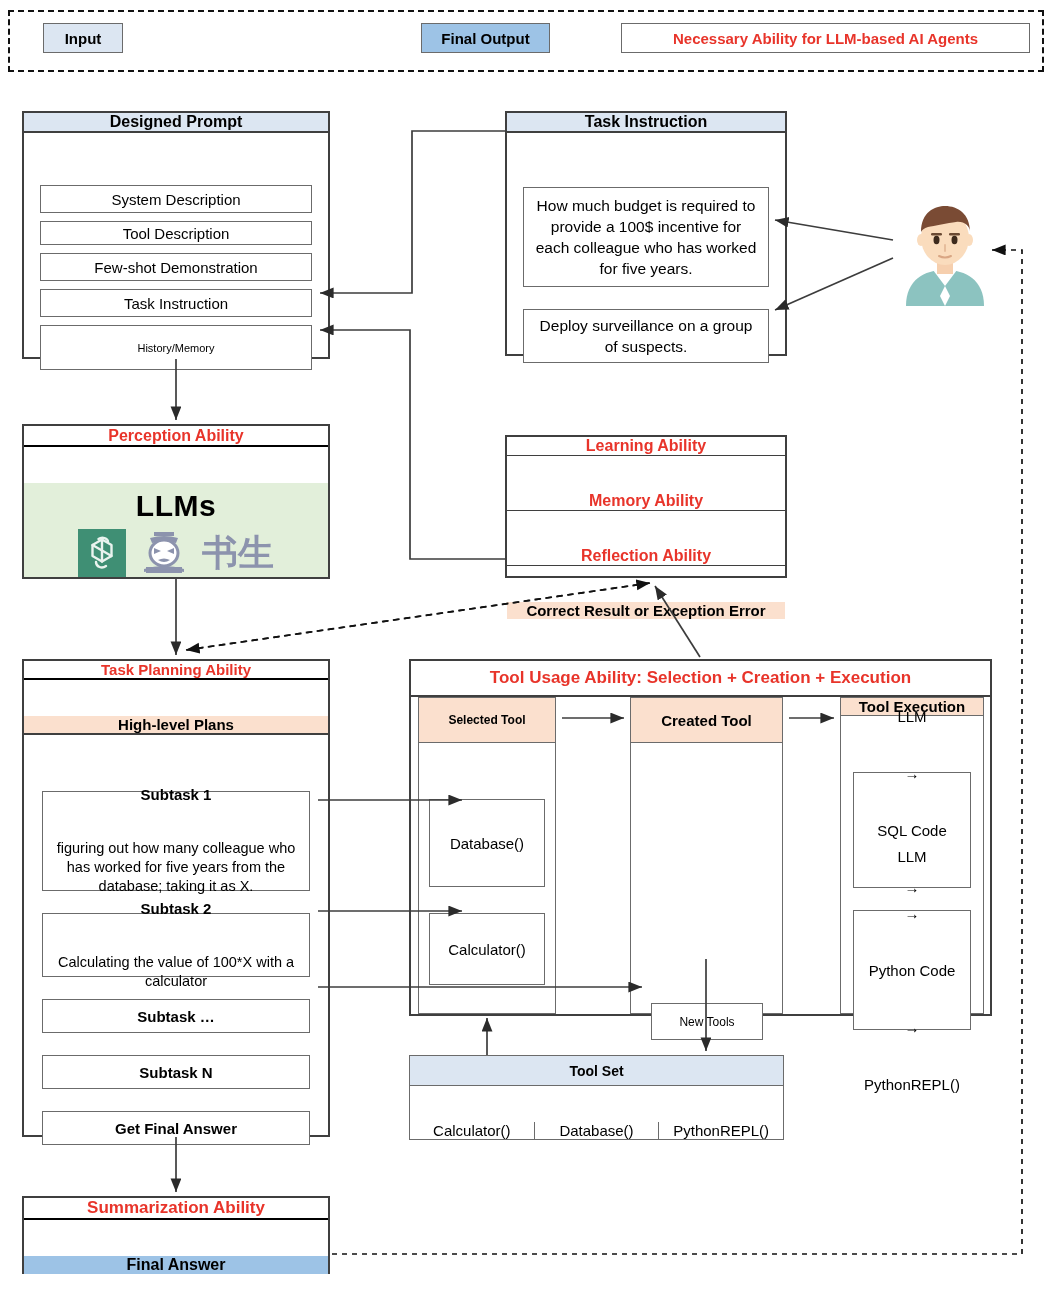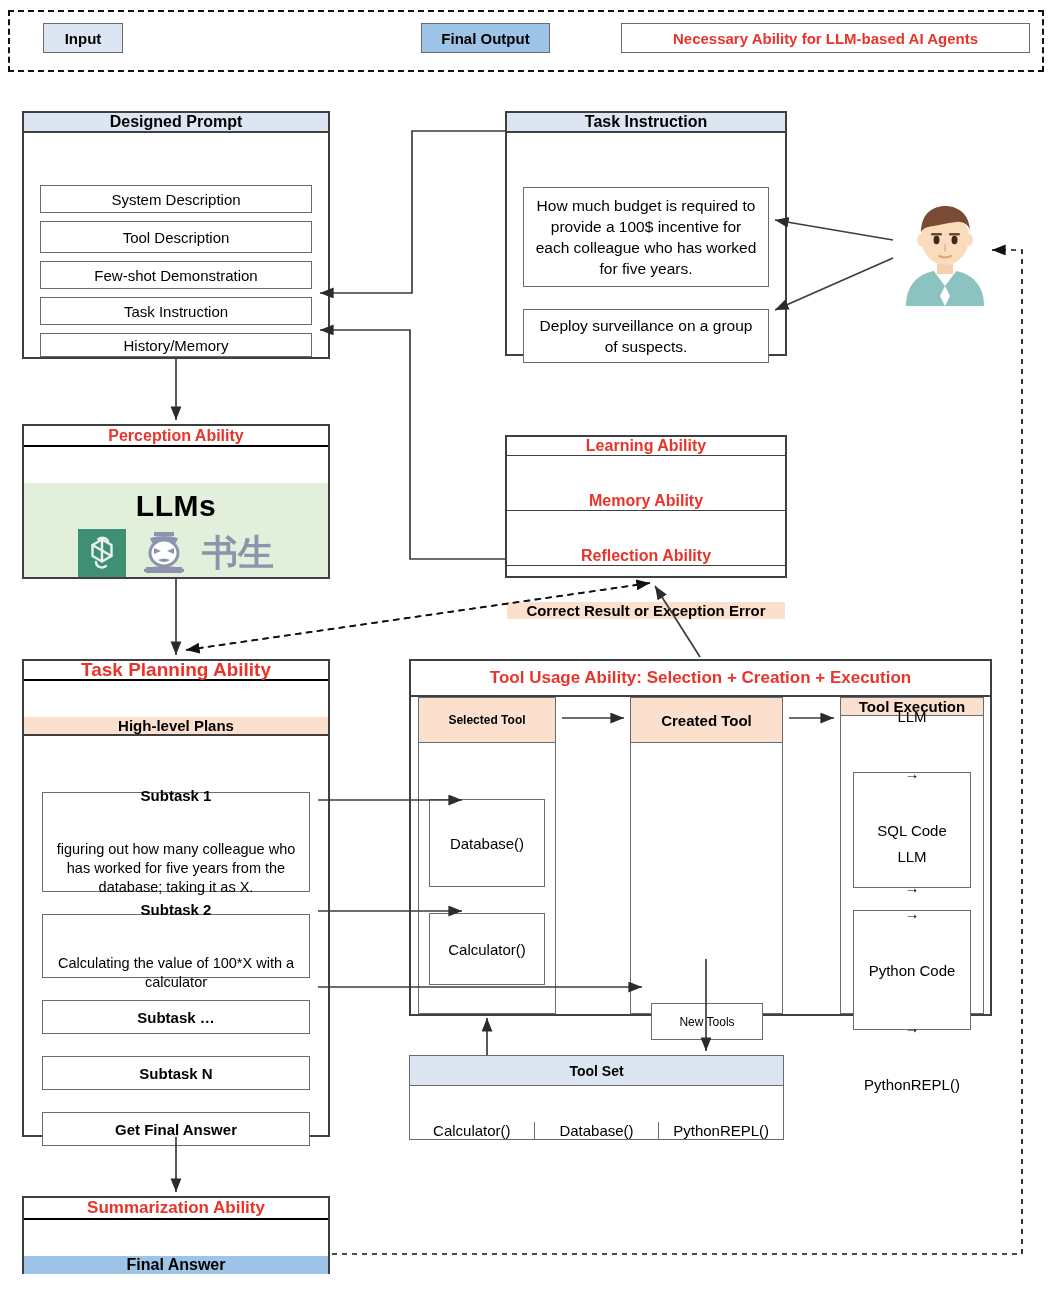--- a/index.html
+++ b/index.html
@@ -59,30 +59,30 @@
   </div>
 
   <div class="abs panel col" style="left:22px;top:111px;width:308px;height:248px;">
     <div class="hdr hdr-blue" style="height:44px;font-size:16px;">
       <span>Designed Prompt</span>
     </div>
     <div style="flex:1;padding:8px 16px;box-sizing:border-box;display:flex;flex-direction:column;justify-content:space-between;">
       <div class="item round" style="height:28px;font-size:15px;">
         <span>System Description</span>
       </div>
-      <div class="item round" style="height:32px;font-size:15px;">
+      <div class="item round" style="height:24px;font-size:15px;">
         <span>Tool Description</span>
       </div>
       <div class="item round" style="height:28px;font-size:15px;">
         <span>Few-shot Demonstration</span>
       </div>
       <div class="item round" style="height:28px;font-size:15px;">
         <span>Task Instruction</span>
       </div>
-      <div class="item round" style="height:24px;font-size:15px;">
+      <div class="item round" style="height:45px;font-size:11px;">
         <span>History/Memory</span>
       </div>
     </div>
   </div>
 
   <div class="abs panel col" style="left:505px;top:111px;width:282px;height:245px;">
     <div class="hdr hdr-blue" style="height:44px;font-size:16px;">
       <span>Task Instruction</span>
     </div>
     <div style="flex:1;padding:10px 16px;box-sizing:border-box;display:flex;flex-direction:column;gap:14px;">
@@ -174,21 +174,21 @@
     </div>
     <div class="center red" style="height:33px;font-weight:bold;font-size:16px;border-bottom:1.5px solid #3f3f3f;">
       <span>Reflection Ability</span>
     </div>
     <div class="center" style="flex:1;background:#fbe0ce;font-weight:bold;font-size:15px;">
       <span>Correct Result or Exception Error</span>
     </div>
   </div>
 
   <div class="abs panel col" style="left:22px;top:659px;width:308px;height:478px;">
-    <div class="hdr hdr-white red" style="height:20px;font-size:19px;">
+    <div class="hdr hdr-white red" style="height:20px;font-size:15px;">
       <span>Task Planning Ability</span>
     </div>
     <div class="center" style="height:34px;background:#fbe0ce;font-weight:bold;font-size:15px;border-bottom:2px solid #3f3f3f;">
       <span>High-level Plans</span>
     </div>
     <div style="flex:1;padding:12px 18px 10px 18px;box-sizing:border-box;display:flex;flex-direction:column;gap:14px;">
       <div class="item round col" style="height:100px;justify-content:center;padding:3px 6px;">
         <div style="font-weight:bold;font-size:15px;">Subtask 1</div>
         <div style="font-size:14.5px;line-height:19px;">figuring out how many colleague who has worked for five years from the database; taking it as X.</div>
       </div>

